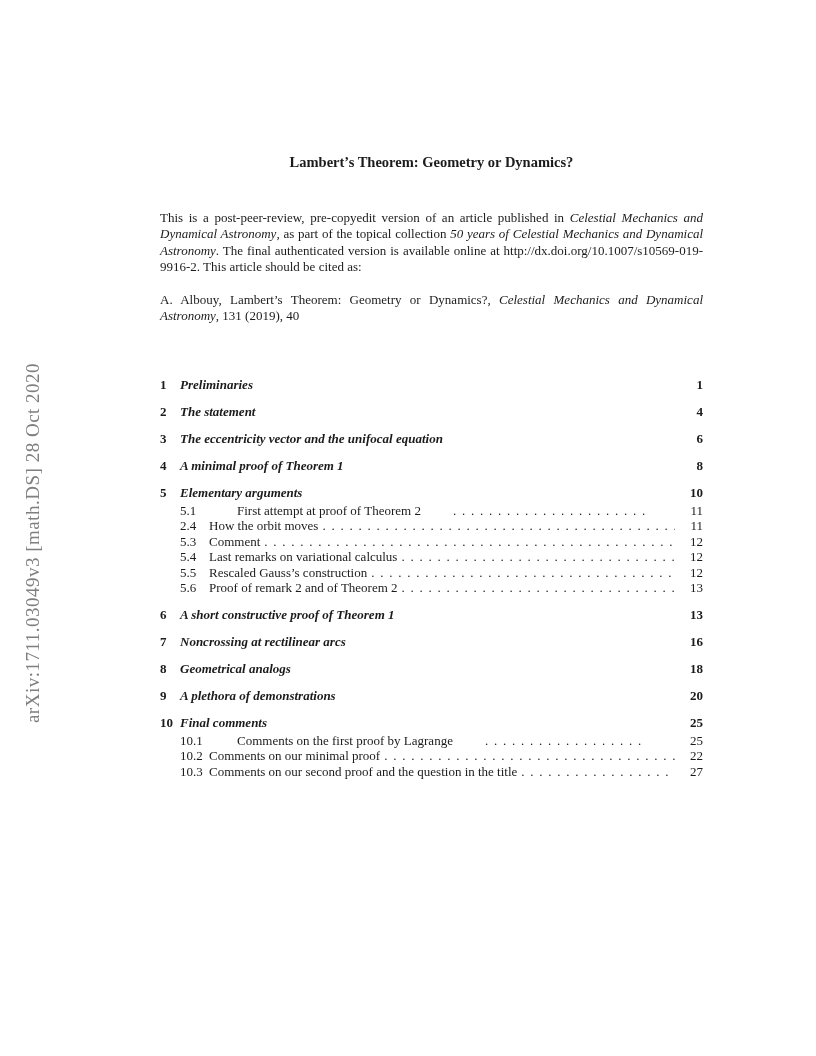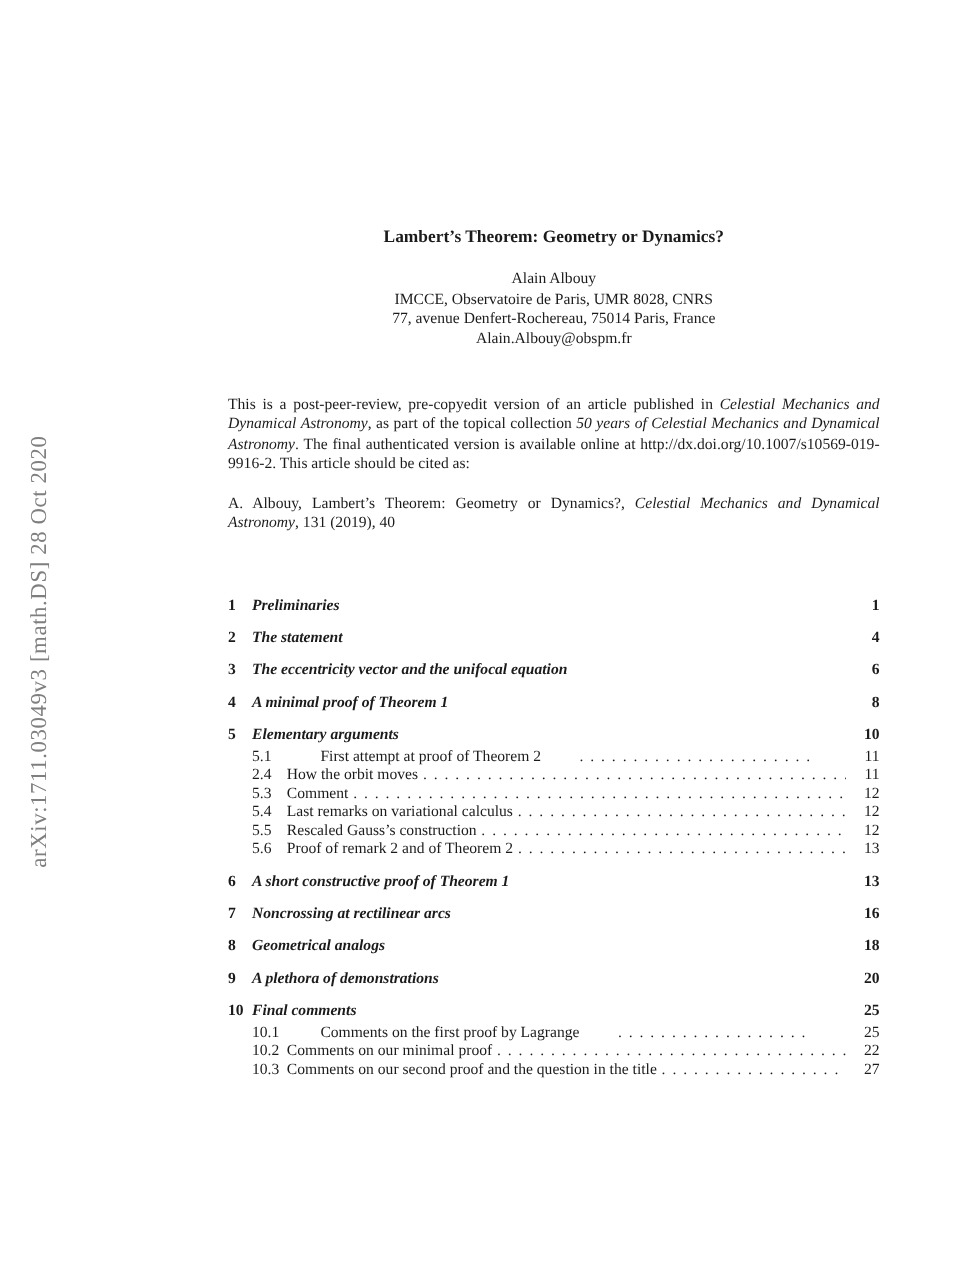--- a/index.html
+++ b/index.html
@@ -22,24 +22,23 @@
     top: 543px;
     transform: translate(-50%, -50%) rotate(-90deg);
     transform-origin: center center;
     white-space: nowrap;
     font-size: 19px;
     letter-spacing: 0.5px;
     color: #7f7f7f;
   }
   .content {
     position: absolute;
-    left: 190px;
+    left: 160px;
     top: 0;
     width: 543px;
-    margin-top: 36px;
   }
   .title {
     margin: 153px 0 0 0;
     text-align: center;
     font-size: 14.5px;
     font-weight: bold;
     line-height: 18px;
   }
   .authors {
     margin-top: 17px;
@@ -109,26 +108,20 @@
 <body>
 
 <div class="page">
 
   <div class="arxiv-stamp">arXiv:1711.03049v3 [math.DS] 28 Oct 2020</div>
 
   <div class="content">
 
     <h1 class="title">Lambert’s Theorem: Geometry or Dynamics?</h1>
 
-    <div class="authors">
-      <div>Alain Albouy</div>
-      <div>IMCCE, Observatoire de Paris, UMR 8028, CNRS</div>
-      <div>77, avenue Denfert-Rochereau, 75014 Paris, France</div>
-      <div>Alain.Albouy@obspm.fr</div>
-    </div>
 
     <p class="notice"><span>This is a post-peer-review, pre-copyedit version of an article published in </span><em>Celestial Mechanics and Dynamical Astronomy</em><span>, as part of the topical collection </span><em>50 years of Celestial Mechanics and Dynamical Astronomy</em><span>. The final authenticated version is available online at </span><span>http://dx.doi.org/10.1007/s10569-019-9916-2</span><span>. This article should be cited as:</span></p>
 
     <p class="citation"><span>A. Albouy, Lambert’s Theorem: Geometry or Dynamics?, </span><em>Celestial Mechanics and Dynamical Astronomy</em><span>, 131 (2019), 40</span></p>
 
     <div class="toc">
 
       <div class="toc-row toc-section">
         <span class="num">1</span>
         <span class="ttl">Preliminaries</span>

